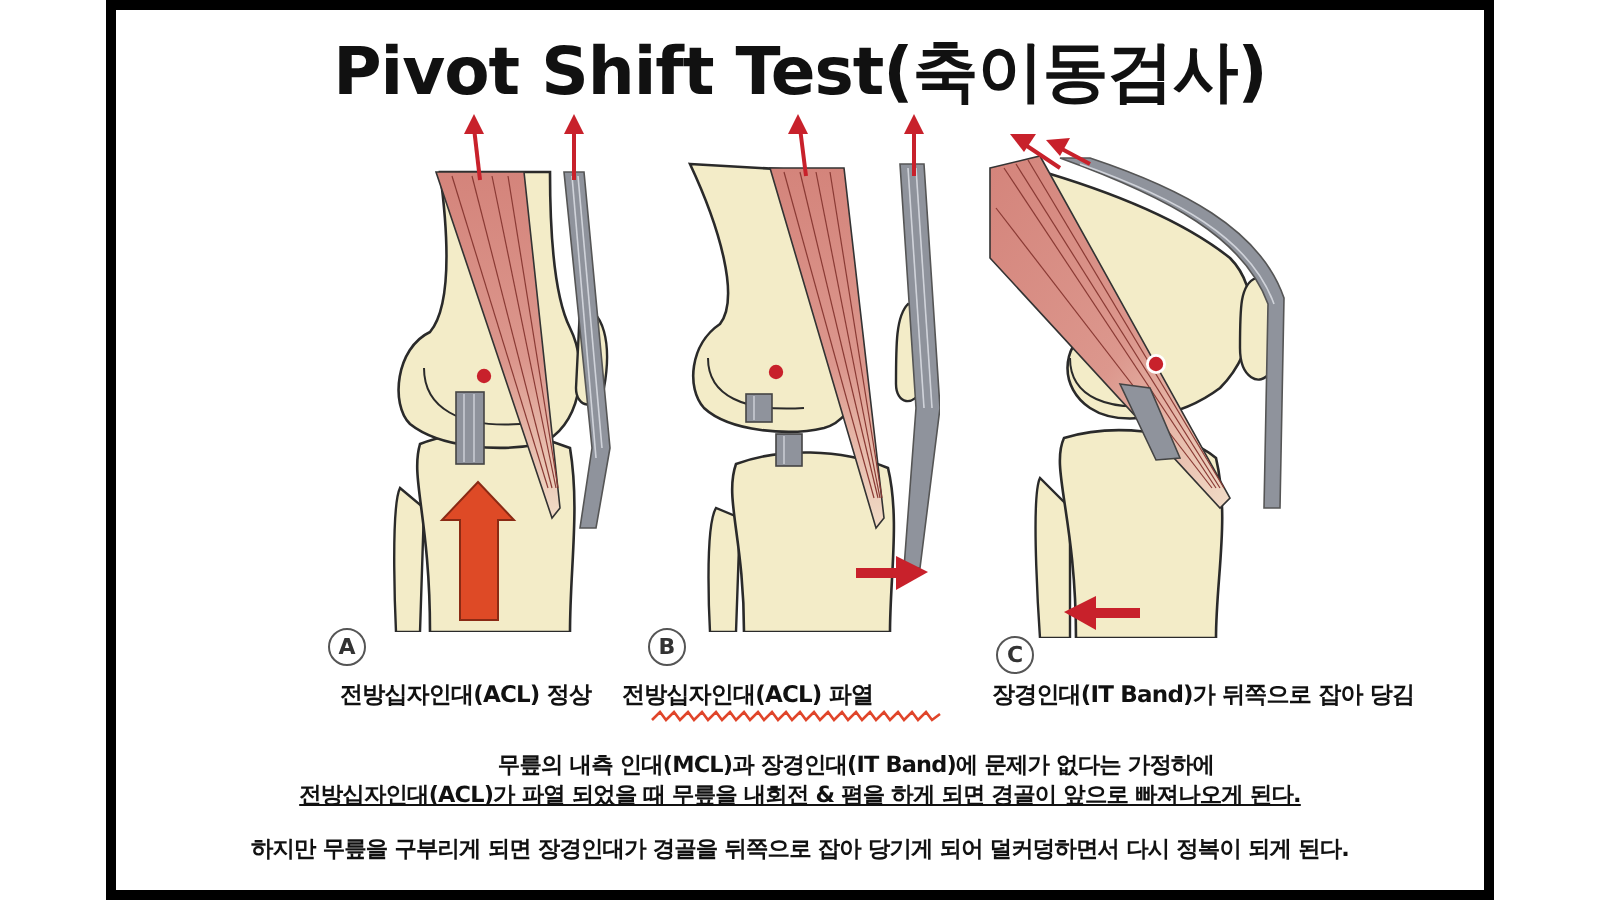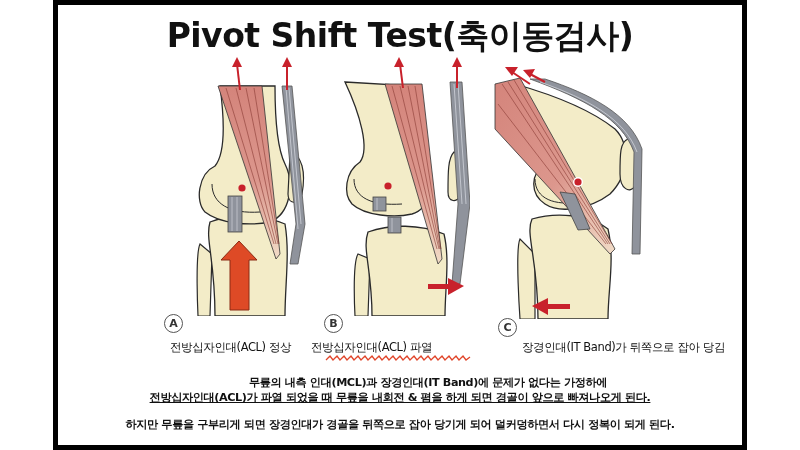--- a/index.html
+++ b/index.html
@@ -2,21 +2,21 @@
 <html><head>
 <meta charset="utf-8">
 <style>
   html, body { margin:0; padding:0; background:#ffffff; }
   body { width:800px; height:450px; position:relative; overflow:hidden; font-family:"DejaVu Sans", sans-serif; }
   .frame { position:absolute; left:53px; top:0; width:684px; height:440px; border:5px solid #000; background:#fff; }
   .title { position:absolute; left:0; width:800px; top:14px; text-align:center; font-family:"DejaVu Sans", sans-serif; font-weight:bold; font-size:33px; color:#111; letter-spacing:-0.5px; }
   .panel { position:absolute; top:54px; }
   .panel svg { display:block; }
   .badge { position:absolute; width:17px; height:17px; border:1.5px solid #555; border-radius:50%; background:#fff; font-size:11px; font-weight:bold; color:#333; text-align:center; line-height:17px; }
-  .caption { position:absolute; font-size:11.5px; font-weight:normal; color:#111; white-space:nowrap; letter-spacing:-0.4px; }
+  .caption { position:absolute; font-size:11.5px; font-weight:bold; color:#111; white-space:nowrap; letter-spacing:-0.4px; }
   .scribble { position:absolute; }
   .desc { position:absolute; left:0; width:800px; text-align:center; font-size:11.2px; font-weight:bold; color:#111; line-height:14px; letter-spacing:-0.4px; }
 </style>
 </head>
 <body>
 
 <div class="frame"></div>
 
 <div class="title">Pivot Shift Test(축이동검사)</div>
 
@@ -150,17 +150,17 @@
     <line x1="40" y1="30" x2="22" y2="18" stroke="#c8212b" stroke-width="2"></line>
     <polygon points="15,13 28,13 22,22" fill="#c8212b"></polygon>
     <line x1="55" y1="28" x2="40" y2="20" stroke="#c8212b" stroke-width="2"></line>
     <polygon points="33,16 45,15 40,24" fill="#c8212b"></polygon>
 
     <rect x="56" y="250" width="24" height="5" fill="#c8212b"></rect>
     <polygon points="42,252 58,244 58,261" fill="#c8212b"></polygon>
   </svg>
 </div>
 <div class="badge" style="left:498px; top:318px;">C</div>
-<div class="caption" style="left:522px; top:340px;">장경인대(IT Band)가 뒤쪽으로 잡아 당김</div>
+<div class="caption" style="left:496px; top:340px;">장경인대(IT Band)가 뒤쪽으로 잡아 당김</div>
 
 <div class="desc" style="top:376px;margin-left:28px;">무릎의 내측 인대(MCL)과 장경인대(IT Band)에 문제가 없다는 가정하에</div>
 <div class="desc" style="top:391px;text-decoration:underline;">전방십자인대(ACL)가 파열 되었을 때 무릎을 내회전 &amp; 폄을 하게 되면 경골이 앞으로 빠져나오게 된다.</div>
 <div class="desc" style="top:418px;">하지만 무릎을 구부리게 되면 장경인대가 경골을 뒤쪽으로 잡아 당기게 되어 덜커덩하면서 다시 정복이 되게 된다.</div>
 
 </body></html>

